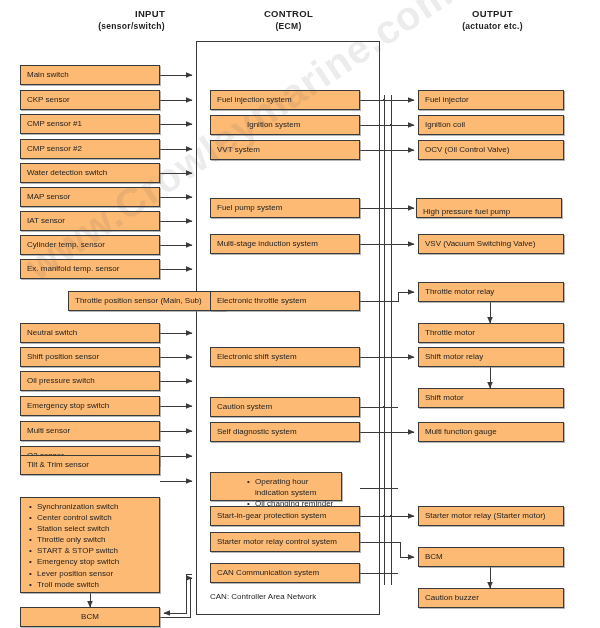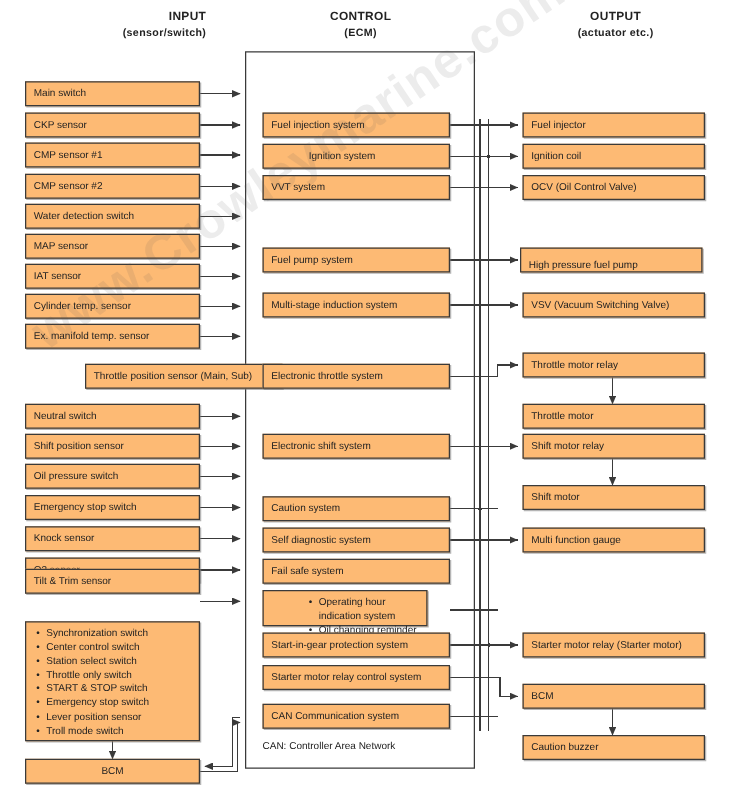--- a/index.html
+++ b/index.html
@@ -221,21 +221,21 @@
   <div class="box" style="left:20px;top:347px;width:140px;height:20px;">
     <span>Shift position sensor</span>
     </div>
   <div class="box" style="left:20px;top:371px;width:140px;height:20px;">
     <span>Oil pressure switch</span>
     </div>
   <div class="box" style="left:20px;top:396px;width:140px;height:20px;">
     <span>Emergency stop switch</span>
     </div>
   <div class="box" style="left:20px;top:421px;width:140px;height:20px;">
-    <span>Knock sensor</span>
+    <span>Multi sensor</span>
     </div>
   <div class="box" style="left:20px;top:446px;width:140px;height:20px;">
     <span>O2 sensor</span>
     </div>
   <div class="box" style="left:20px;top:455px;width:140px;height:20px;">
     <span>Tilt &amp; Trim sensor</span>
     </div>
 
   <div class="box multiline" style="left:20px;top:497px;width:140px;height:96px;">
     <div class="li">Synchronization switch</div>
@@ -272,23 +272,20 @@
     </div>
   <div class="box" style="left:210px;top:347px;width:150px;height:20px;">
     <span>Electronic shift system</span>
     </div>
   <div class="box" style="left:210px;top:397px;width:150px;height:20px;">
     <span>Caution system</span>
     </div>
   <div class="box" style="left:210px;top:422px;width:150px;height:20px;">
     <span>Self diagnostic system</span>
     </div>
-  <div class="box" style="left:210px;top:447px;width:150px;height:20px;">
-    <span>Fail safe system</span>
-    </div>
 
   <div class="box multiline" style="left:210px;top:472px;width:132px;height:29px;padding-left:36px;">
     <div class="li">Operating hour indication system</div>
     <div class="li">Oil changing reminder system</div>
   </div>
 
   <div class="box" style="left:210px;top:506px;width:150px;height:20px;">
     <span>Start-in-gear protection system</span>
     </div>
   <div class="box" style="left:210px;top:532px;width:150px;height:20px;">

